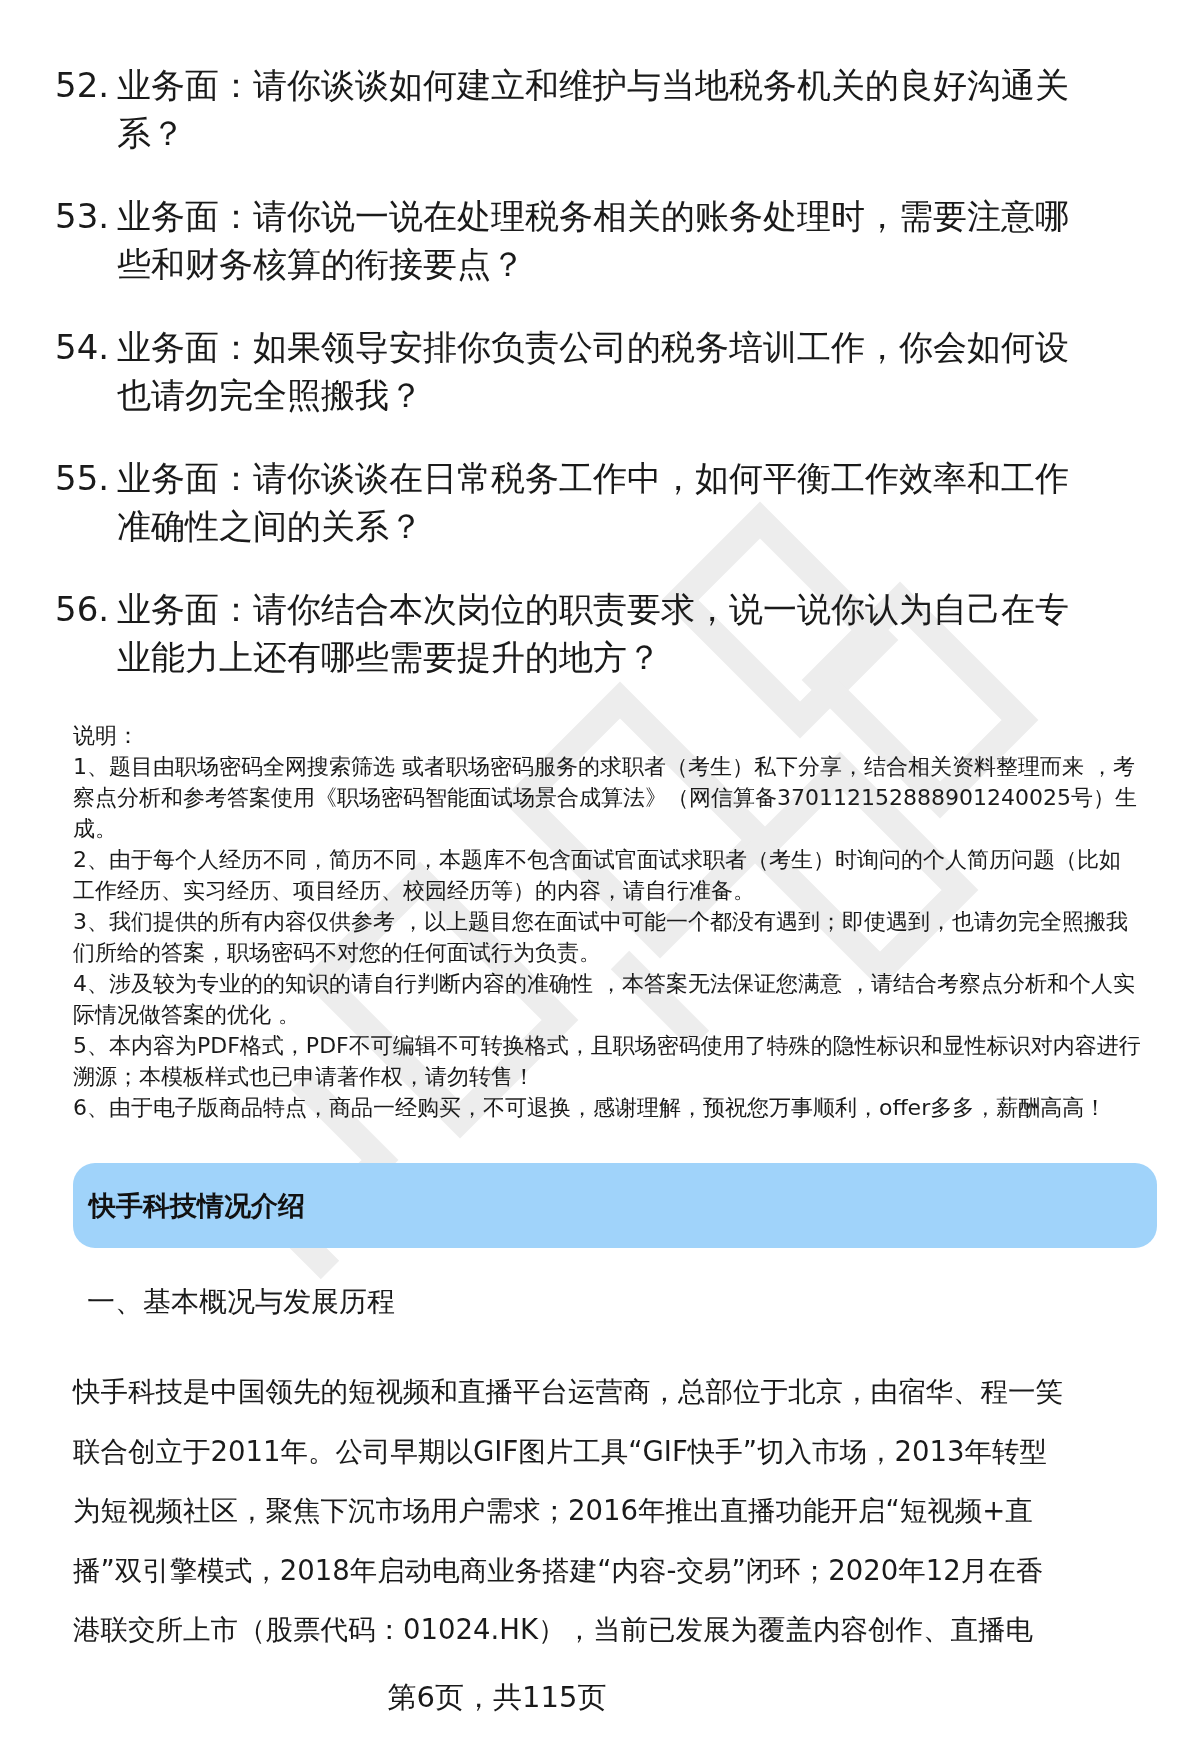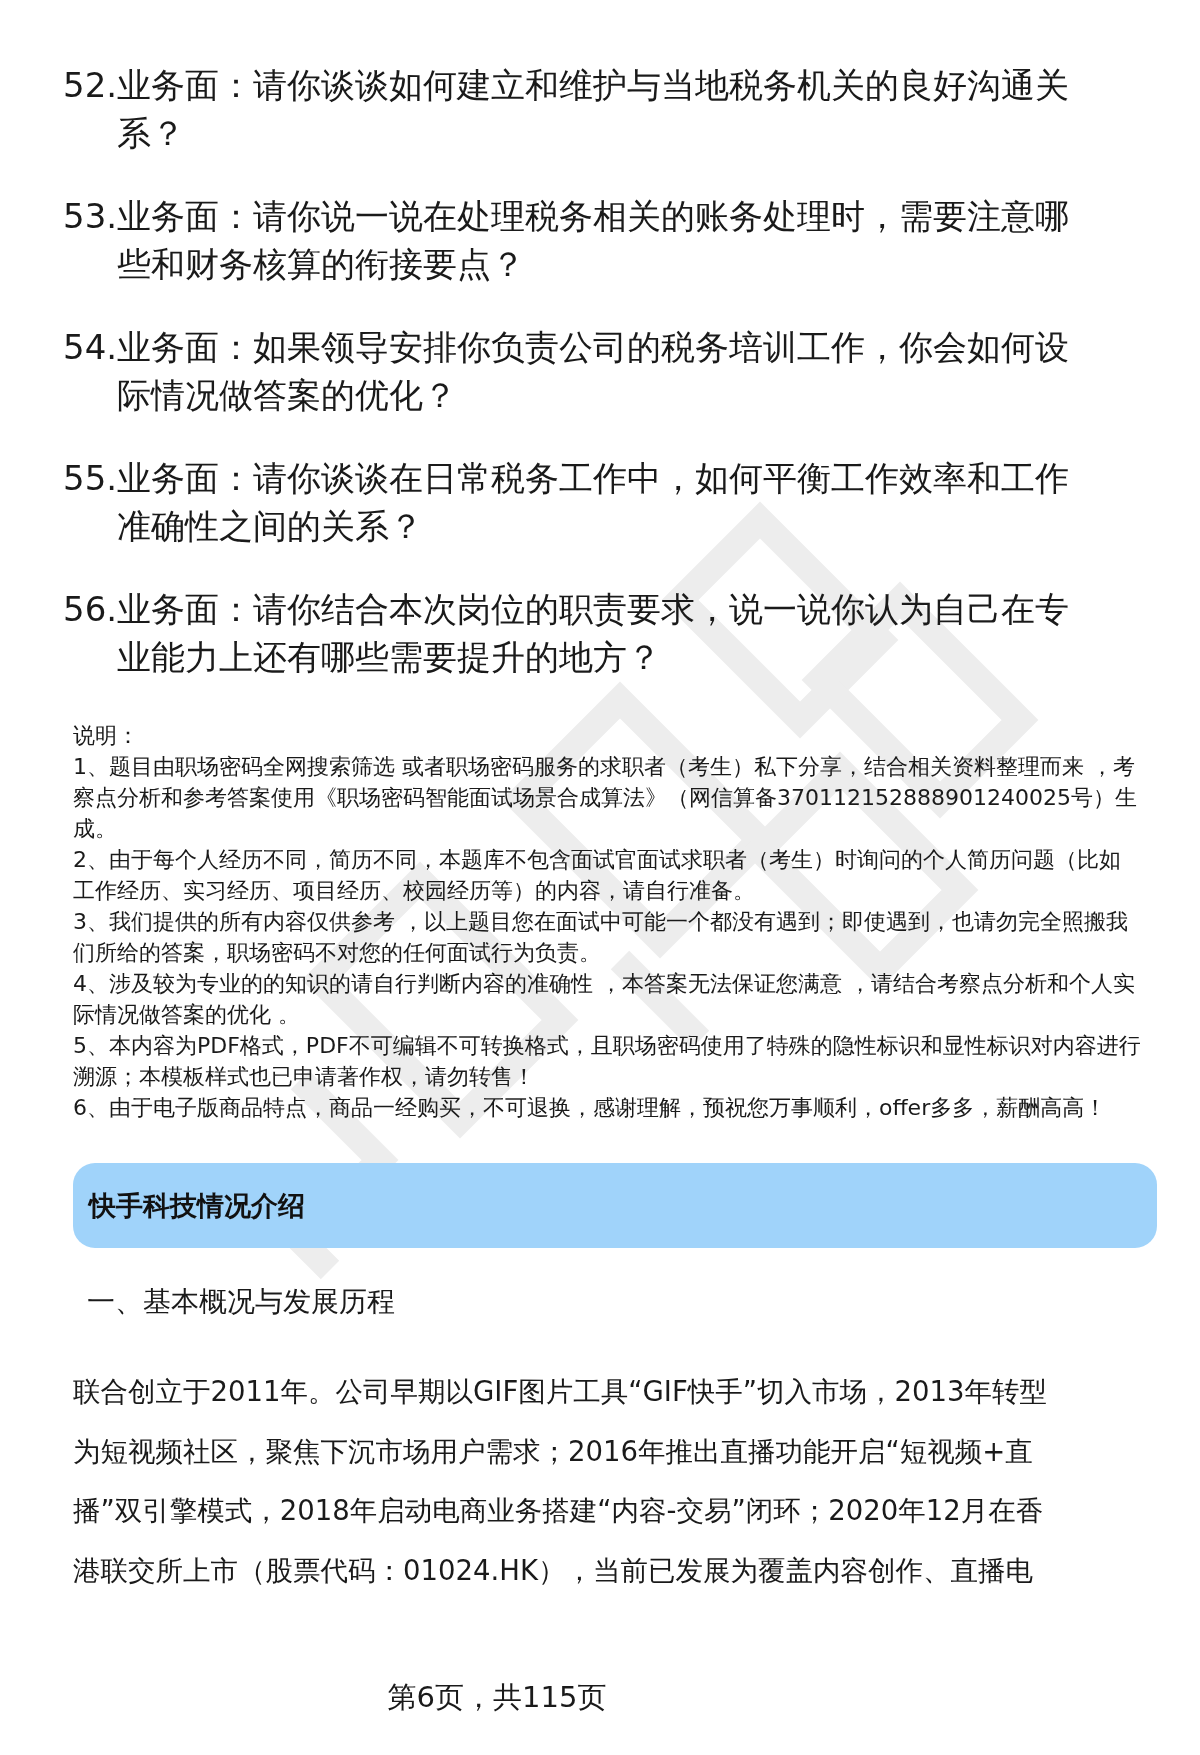--- a/index.html
+++ b/index.html
@@ -11,21 +11,21 @@
   .watermark {
     position: absolute; left: 0; top: 0; width: 1200px; height: 1755px;
     pointer-events: none; z-index: 0;
   }
   .content { position: absolute; left: 0; top: 0; width: 1200px; z-index: 1; }
 
   .q {
     position: absolute; left: 55px; width: 1100px;
     font-size: 34px; line-height: 48px; color: #1a1a1a;
   }
-  .q .num { position: absolute; left: 8px; top: 0; width: 73px; }
+  .q .num { position: absolute; left: 0; top: 0; width: 73px; }
   .q .txt { display: block; margin-left: 62px; width: 1000px; }
 
   .notes {
     position: absolute; left: 73px; top: 720px; width: 1090px;
     font-size: 22px; line-height: 31px; color: #1a1a1a;
   }
   .notes .note-title { display: block; }
   .notes .note-item { display: block; }
 
   .banner {
@@ -79,21 +79,21 @@
 
   <div class="q" style="top:192px">
     <span class="num">53.</span>
     <span class="txt">业务面：请你说一说在处理税务相关的账务处理时，需要注意哪</span>
     <span class="txt">些和财务核算的衔接要点？</span>
   </div>
 
   <div class="q" style="top:323px">
     <span class="num">54.</span>
     <span class="txt">业务面：如果领导安排你负责公司的税务培训工作，你会如何设</span>
-    <span class="txt">际情况做答案的优化？</span>
+    <span class="txt">也请勿完全照搬我？</span>
   </div>
 
   <div class="q" style="top:454px">
     <span class="num">55.</span>
     <span class="txt">业务面：请你谈谈在日常税务工作中，如何平衡工作效率和工作</span>
     <span class="txt">准确性之间的关系？</span>
   </div>
 
   <div class="q" style="top:585px">
     <span class="num">56.</span>
@@ -117,20 +117,21 @@
     <span class="note-item">6、由于电子版商品特点，商品一经购买，不可退换，感谢理解，预祝您万事顺利，offer多多，薪酬高高！</span>
   </div>
 
   <div class="banner">
     <span class="banner-title">快手科技情况介绍</span>
   </div>
 
   <div class="subheading">一、基本概况与发展历程</div>
 
   <div class="paragraph">
+    <span class="pline">快手科技是中国领先的短视频和直播平台运营商，总部位于北京，由宿华、程一笑</span>
     <span class="pline">联合创立于2011年。公司早期以GIF图片工具“GIF快手”切入市场，2013年转型</span>
     <span class="pline">为短视频社区，聚焦下沉市场用户需求；2016年推出直播功能开启“短视频+直</span>
     <span class="pline">播”双引擎模式，2018年启动电商业务搭建“内容-交易”闭环；2020年12月在香</span>
     <span class="pline">港联交所上市（股票代码：01024.HK），当前已发展为覆盖内容创作、直播电</span>
   </div>
 
   <div class="footer">第6页，共115页</div>
 
 </div>
 

